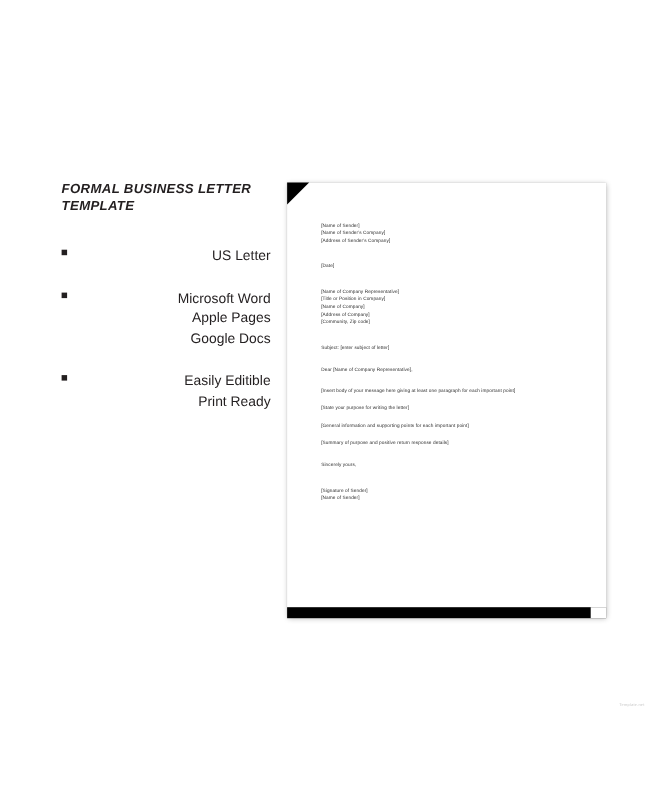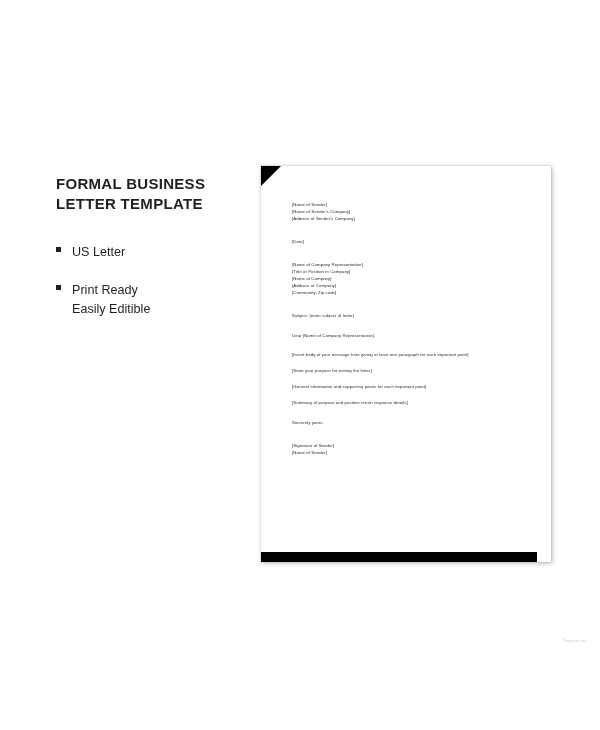--- a/index.html
+++ b/index.html
@@ -17,32 +17,34 @@
   }
 
   
   .left-col {
     position: absolute;
     left: 56px;
     top: 163px;
     width: 190px;
   }
   .promo-title {
-    font-size: 15px;
+    font-size: 12px;
     font-weight: bold;
     line-height: 1.35;
     letter-spacing: 0.3px;
     color: #231f20;
-    margin: 11px 0 28px 0;
+    margin: 0 0 28px 0;
     text-transform: uppercase;
+    font-style: italic;
   }
   .feature-list {
     list-style: none;
     margin: 0;
     padding: 0;
+    text-align: right;
   }
   .feature-group {
     position: relative;
     padding-left: 16px;
     margin-bottom: 20px;
   }
   .feature-group .bullet {
     position: absolute;
     left: 0;
     top: 4px;
@@ -138,22 +140,28 @@
 <div class="left-col">
   <h1 class="promo-title">FORMAL BUSINESS LETTER TEMPLATE</h1>
 
   <ul class="feature-list">
     <li class="feature-group">
       <span class="bullet"></span>
       <span class="feature-line">US Letter</span>
     </li>
     <li class="feature-group">
       <span class="bullet"></span>
+      <span class="feature-line">Microsoft Word</span>
+      <span class="feature-line">Apple Pages</span>
+      <span class="feature-line">Google Docs</span>
+    </li>
+    <li class="feature-group">
+      <span class="bullet"></span>
+      <span class="feature-line">Easily Editible</span>
       <span class="feature-line">Print Ready</span>
-      <span class="feature-line">Easily Editible</span>
     </li>
   </ul>
 </div>
 
 <div class="doc-wrap">
   <div class="doc-shadow"></div>
   <div class="corner-fold"></div>
 
   <div class="letter-body">
 

